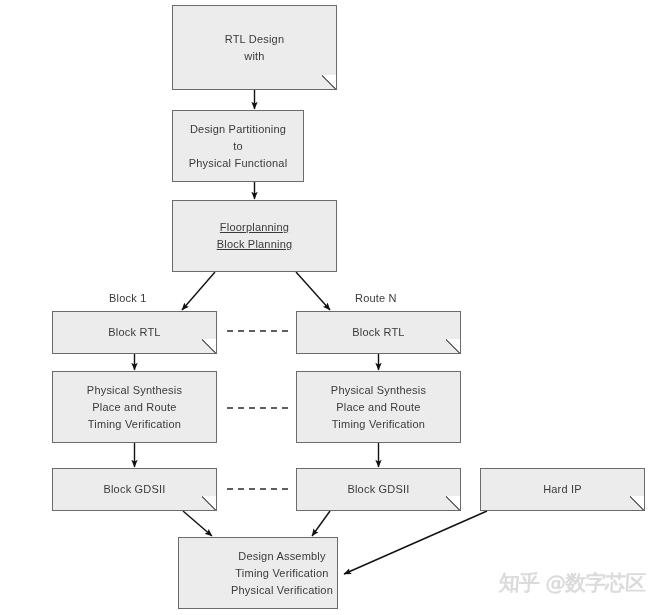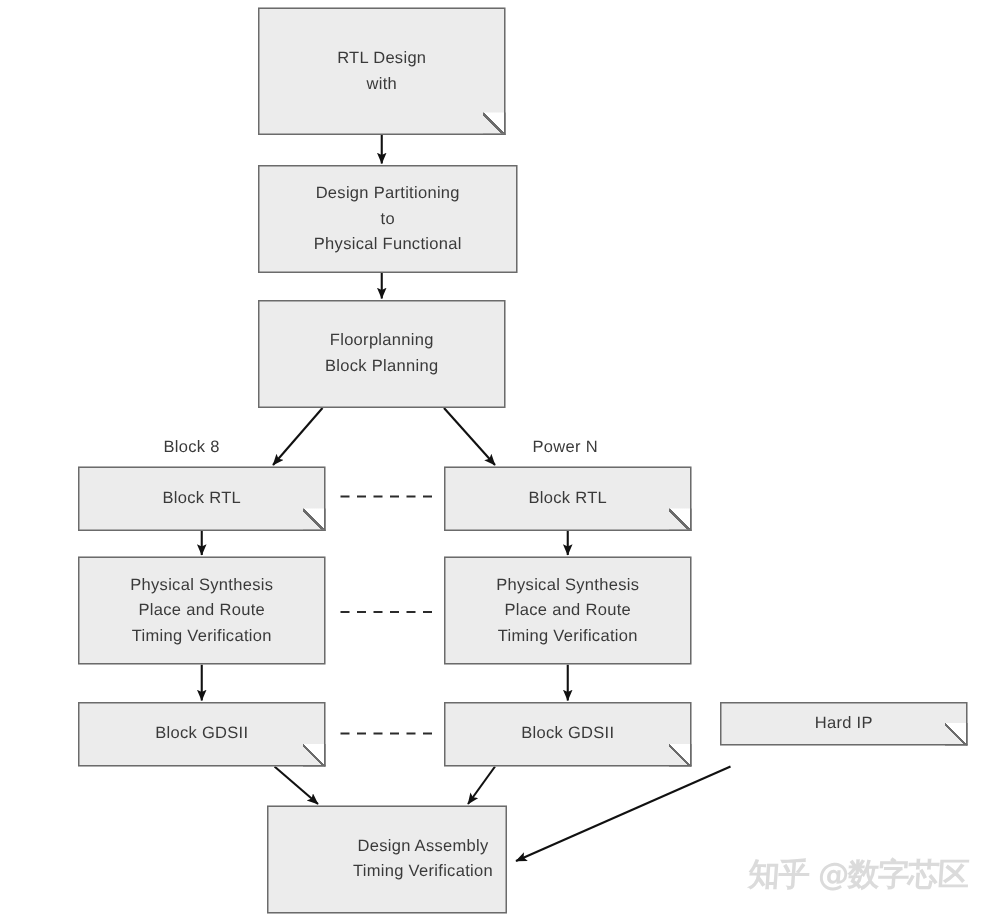--- a/index.html
+++ b/index.html
@@ -108,33 +108,33 @@
     <line x1="227" y1="331" x2="288" y2="331" stroke="#2b2b2b" stroke-width="1.4" stroke-dasharray="6 5"></line>
     <line x1="227" y1="408" x2="288" y2="408" stroke="#2b2b2b" stroke-width="1.4" stroke-dasharray="6 5"></line>
     <line x1="227" y1="489" x2="288" y2="489" stroke="#2b2b2b" stroke-width="1.4" stroke-dasharray="6 5"></line>
   </svg>
 
   <div class="node fold" style="left:172px; top:5px; width:165px; height:85px;">
     <span class="ln">RTL Design</span>
     <span class="ln">with</span>
   </div>
 
-  <div class="node" style="left:172px; top:110px; width:173px; height:72px;">
+  <div class="node" style="left:172px; top:110px; width:132px; height:72px;">
     <span class="ln">Design Partitioning</span>
     <span class="ln">to</span>
     <span class="ln">Physical Functional</span>
   </div>
 
-  <div class="node" style="left:172px; top:200px; width:165px; height:72px;">
+  <div class="node" style="left:172px; top:200px; width:165px; height:72px;text-decoration:underline;">
     <span class="ln">Floorplanning</span>
     <span class="ln">Block Planning</span>
   </div>
 
-  <div class="caption" style="left:109px; top:292px;">Block 8</div>
-  <div class="caption" style="left:355px; top:292px;">Power N</div>
+  <div class="caption" style="left:109px; top:292px;">Block 1</div>
+  <div class="caption" style="left:355px; top:292px;">Route N</div>
 
   <div class="node fold" style="left:52px; top:311px; width:165px; height:43px;">
     <span class="ln">Block RTL</span>
   </div>
 
   <div class="node fold" style="left:296px; top:311px; width:165px; height:43px;">
     <span class="ln">Block RTL</span>
   </div>
 
   <div class="node" style="left:52px; top:371px; width:165px; height:72px;">
@@ -150,24 +150,25 @@
   </div>
 
   <div class="node fold" style="left:52px; top:468px; width:165px; height:43px;">
     <span class="ln">Block GDSII</span>
   </div>
 
   <div class="node fold" style="left:296px; top:468px; width:165px; height:43px;">
     <span class="ln">Block GDSII</span>
   </div>
 
-  <div class="node fold" style="left:480px; top:468px; width:165px; height:29px;">
+  <div class="node fold" style="left:480px; top:468px; width:165px; height:43px;">
     <span class="ln">Hard IP</span>
   </div>
 
   <div class="node" style="left:178px; top:537px; width:160px; height:72px;padding-left:48px;">
     <span class="ln">Design Assembly</span>
     <span class="ln">Timing Verification</span>
+    <span class="ln">Physical Verification</span>
   </div>
 
   <div class="watermark">知乎 @数字芯区</div>
 
 </div>
 
 </body></html>

